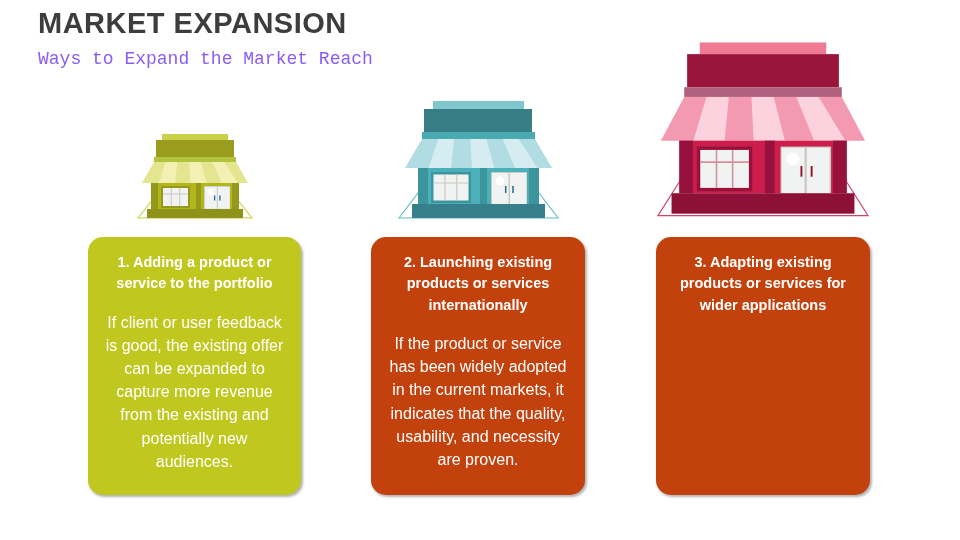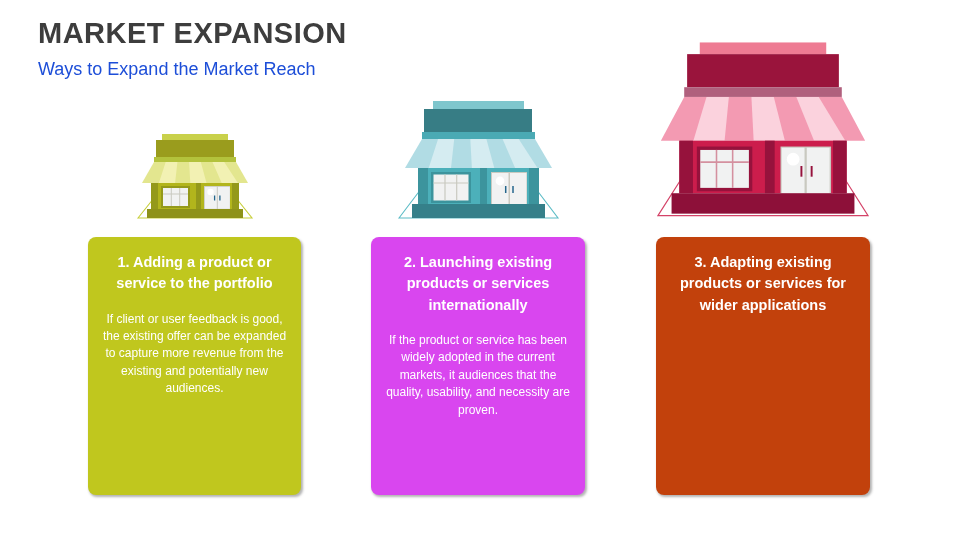--- a/index.html
+++ b/index.html
@@ -6,79 +6,80 @@
   body{
     width:960px;height:540px;
     background:#ffffff;
     font-family:"Liberation Sans","DejaVu Sans",sans-serif;
     overflow:hidden;
     position:relative;
   }
   .slide{position:relative;width:960px;height:540px;}
 
   
-  .header{position:absolute;left:38px;top:18px;}
+  .header{position:absolute;left:38px;top:8px;}
   .title{
     font-size:29px;
     font-weight:bold;
     letter-spacing:0.5px;
     color:#3d3d3d;
     line-height:1.1;
     margin:0;
     white-space:nowrap;
   }
   .subtitle{
     font-size:18px;
     font-weight:normal;
-    color:#1d4ed8;
+    color:#8b5cf6;
     margin:10px 0 1px 0;
     line-height:1.1;
     white-space:nowrap;
+    font-family:Liberation Mono, monospace;
   }
 
   
   .col{position:absolute;top:0;}
   .col-1{left:88px;width:213px;}
   .col-2{left:371px;width:214px;}
   .col-3{left:656px;width:214px;}
 
   
   .store-wrap{position:absolute;left:0;width:100%;display:flex;justify-content:center;align-items:flex-end;}
   .store-wrap svg{display:block;}
 
   
   .card{
     position:absolute;
     top:237px;
     left:0;
     width:100%;
     height:258px;
-    border-radius:8px;
+    border-radius:15px;
     box-sizing:border-box;
     padding:15px 13px 14px 13px;
     box-shadow:1.5px 2px 2.5px rgba(0,0,0,0.30);
   }
   .card-title{
     color:#ffffff;
     font-size:14.5px;
     font-weight:bold;
     line-height:1.47;
     text-align:center;
     margin:0;
   }
   .card-body{
     color:#ffffff;
-    font-size:12px;
+    font-size:16px;
     font-weight:normal;
     line-height:1.45;
     text-align:center;
     margin:16px 0 0 0;
   }
   .c1{background:#c0c71e;}
-  .c2{background:#d946ef;}
+  .c2{background:#c2410c;}
   .c3{background:#c2410c;}
 </style>
 </head>
 <body>
 
 <div class="slide">
 
   <div class="header">
     <h1 class="title">MARKET EXPANSION</h1>
     <p class="subtitle">Ways to Expand the Market Reach</p>
@@ -161,21 +162,21 @@
         <rect x="113" y="72" width="16.5" height="31" fill="#f1f2f2"></rect>
         <circle cx="103" cy="80" r="4.4" fill="#ffffff"></circle>
         <line x1="108.7" y1="85" x2="108.7" y2="92" stroke="#24668c" stroke-width="1.5"></line>
         <line x1="116" y1="85" x2="116" y2="92" stroke="#24668c" stroke-width="1.5"></line>
         <rect x="15" y="103" width="133" height="14" fill="#35808a"></rect>
       </svg>
     </div>
 
     <div class="card c2">
       <p class="card-title">2. Launching existing products or services internationally</p>
-      <p class="card-body">If the product or service has been widely adopted in the current markets, it audiences that the quality, usability, and necessity are proven.</p>
+      <p class="card-body">If the product or service has been widely adopted in the current markets, it indicates that the quality, usability, and necessity are proven.</p>
     </div>
   </div>
 
   <div class="col col-3">
 
     <div class="store-wrap" style="top:40px;height:180px;">
       <svg width="220" height="180" viewBox="0 0 220 180">
         <polygon points="2,178 30,134 190,134 218,178" fill="none" stroke="#d44368" stroke-width="1.2"></polygon>
         <rect x="45" y="0" width="130" height="12" fill="#ee7b93"></rect>
         <rect x="32" y="12" width="156" height="34" fill="#9a143c"></rect>

